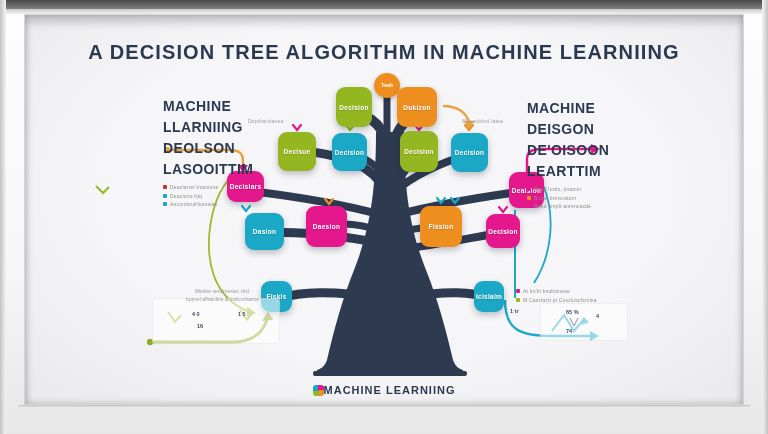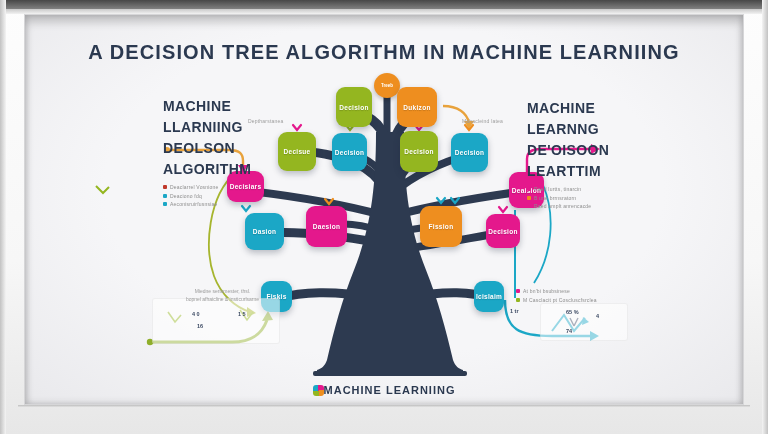--- a/index.html
+++ b/index.html
@@ -180,39 +180,39 @@
       <div class="node" style="left: 261px; top: 281px; width: 31px; height: 31px; background: rgb(27, 167, 198);">
         <span>Fiskis</span>
       </div>
       <div class="node" style="left: 474px; top: 281px; width: 30px; height: 31px; background: rgb(27, 167, 198);">
         <span>Icislaim</span>
       </div>
     </div>
 
   <div class="panel" style="left:163px;top:96px;width:132px">
     <div class="h">MACHINE LLARNIING</div>
-    <div class="h">DEOLSON ALGORITHM</div>
+    <div class="h">DEOLSON LASOOITTIM</div>
     <div class="bullets">
         <div class="bullet-row">
           <span class="bullet-marker" style="background: rgb(192, 57, 43);"></span>
           <span class="bullet-text">Deaclarrel Vosnione</span>
         </div>
         <div class="bullet-row">
           <span class="bullet-marker" style="background: rgb(27, 167, 198);"></span>
           <span class="bullet-text">Deaciono fdq</span>
         </div>
         <div class="bullet-row">
           <span class="bullet-marker" style="background: rgb(27, 167, 198);"></span>
           <span class="bullet-text">Aeconisruirfusnsiae</span>
         </div>
       </div>
   </div>
 
   <div class="panel" style="left:527px;top:98px;width:132px">
-    <div class="h">MACHINE LEARNNG</div>
+    <div class="h">MACHINE DEISGON</div>
     <div class="h">DE'OISOON LEARTTIM</div>
     <div class="bullets">
         <div class="bullet-row">
           <span class="bullet-marker" style="background: rgb(228, 24, 140);"></span>
           <span class="bullet-text">Raed lurtts, tinarcin</span>
         </div>
         <div class="bullet-row">
           <span class="bullet-marker" style="background: rgb(238, 142, 31);"></span>
           <span class="bullet-text">B une brrnsratorn</span>
         </div>

